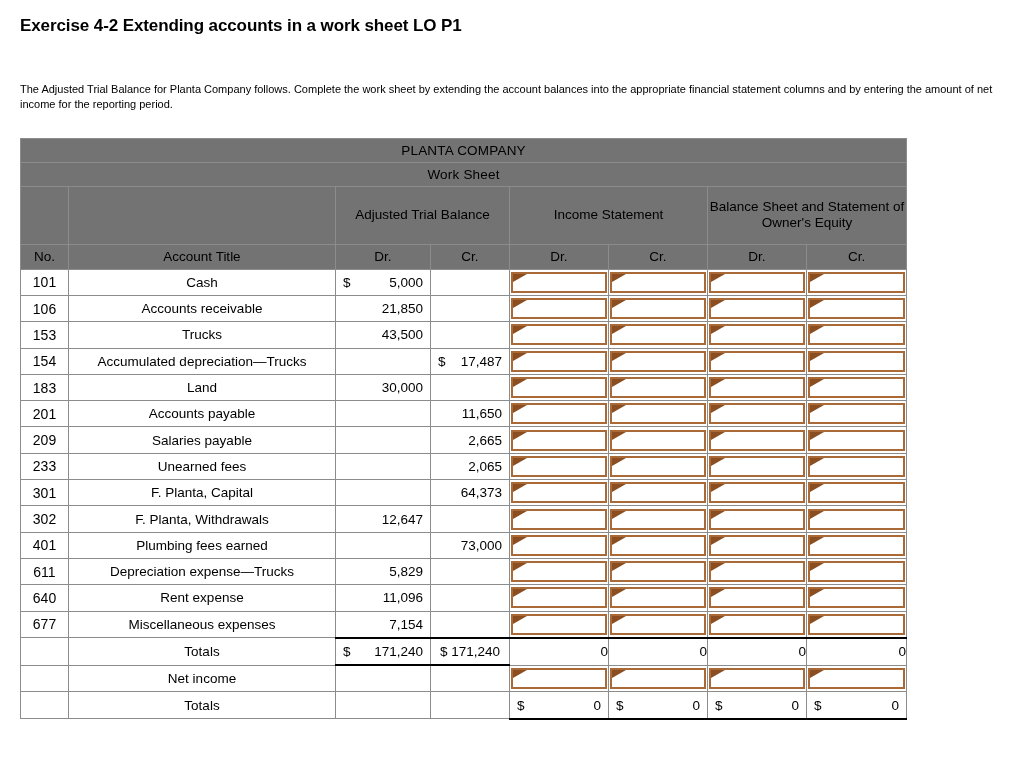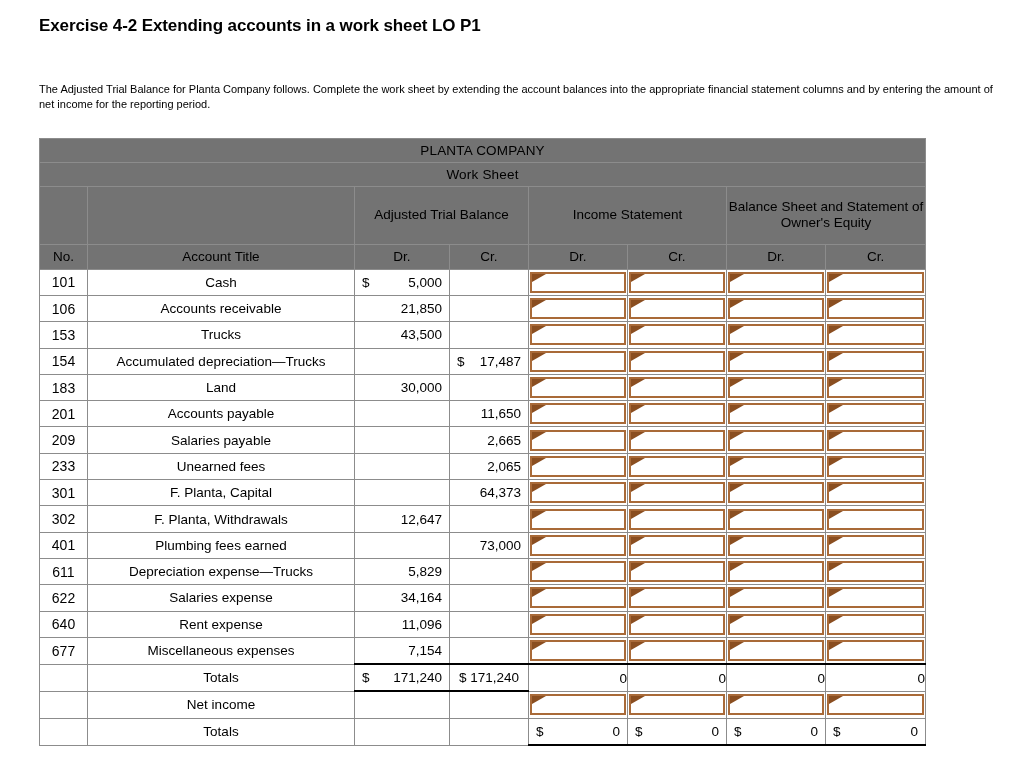--- a/index.html
+++ b/index.html
@@ -8,21 +8,21 @@
     background: #ffffff;
   }
   body {
     width: 1024px;
     height: 762px;
     font-family: "Liberation Sans", sans-serif;
     color: #000000;
     overflow: hidden;
   }
 
-  .page { padding: 10px 14px 0 2px; margin-left: 35px; }
+  .page { padding: 10px 14px 0 18px; }
 
   .ex-title {
     font-size: 17px;
     font-weight: bold;
     letter-spacing: -0.1px;
     margin: 6px 0 0 2px;
   }
 
   .ex-desc {
     font-size: 11px;
@@ -400,42 +400,20 @@
             <td>
               <div class="inp"></div>
             </td>
           </tr>
           <tr class="row-data">
             <td class="c-no">611</td>
             <td class="c-ttl">Depreciation expense—Trucks</td>
             <td>
               <div class="money no-sym">
                 <span>5,829</span>
-              </div>
-            </td>
-            <td></td>
-            <td>
-              <div class="inp"></div>
-            </td>
-            <td>
-              <div class="inp"></div>
-            </td>
-            <td>
-              <div class="inp"></div>
-            </td>
-            <td>
-              <div class="inp"></div>
-            </td>
-          </tr>
-          <tr class="row-data">
-            <td class="c-no">622</td>
-            <td class="c-ttl">Salaries expense</td>
-            <td>
-              <div class="money no-sym">
-                <span>34,164</span>
               </div>
             </td>
             <td></td>
             <td>
               <div class="inp"></div>
             </td>
             <td>
               <div class="inp"></div>
             </td>
             <td>

